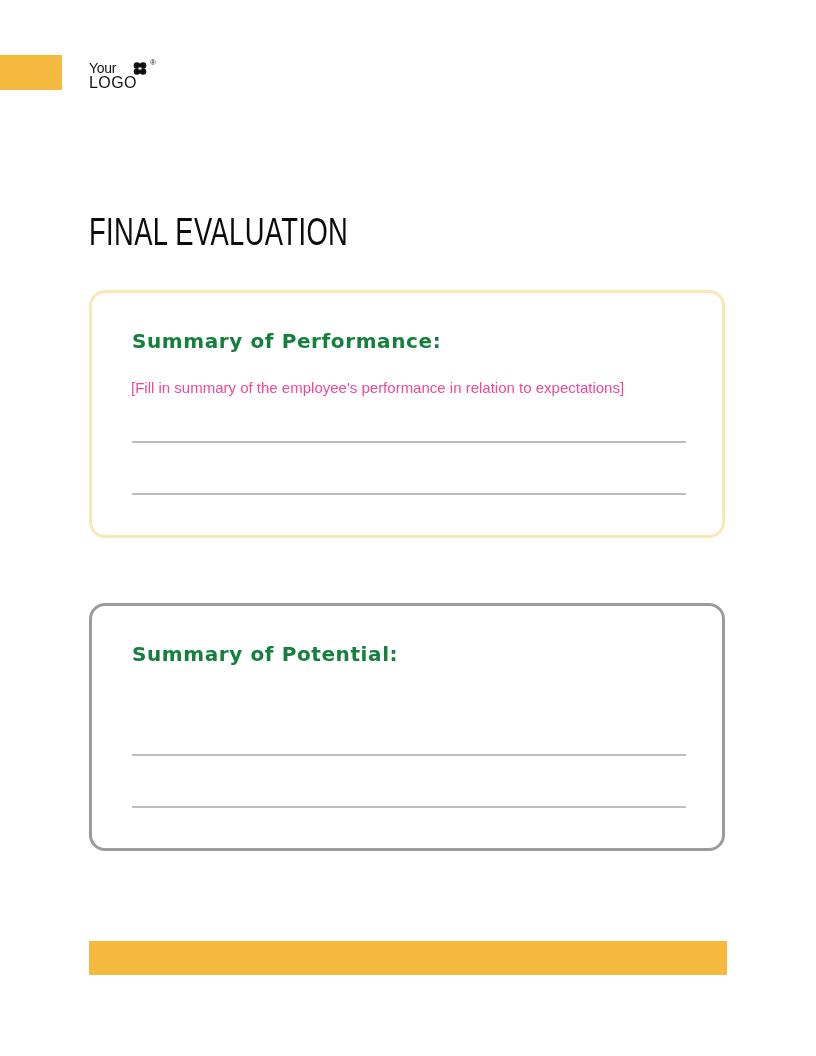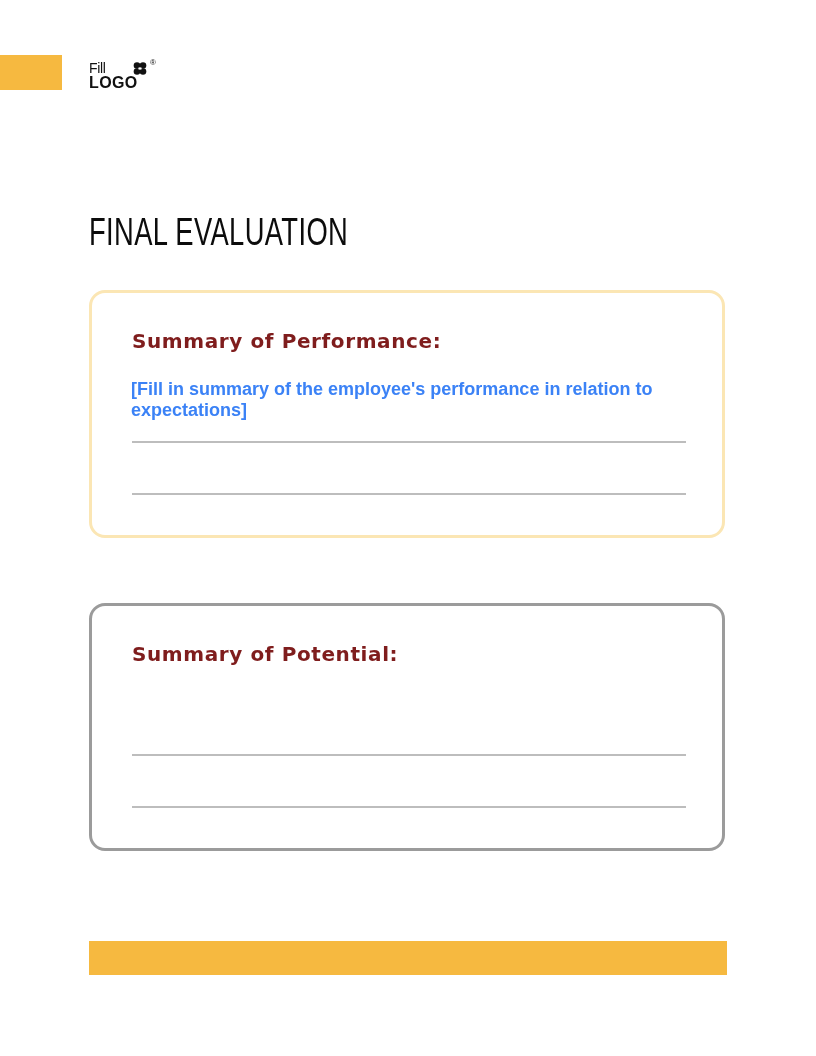--- a/index.html
+++ b/index.html
@@ -11,62 +11,62 @@
     position: absolute; left: 0; top: 55px; width: 62px; height: 35px;
     background: #F6B940;
   }
   .logo {
     position: absolute; left: 89px; top: 60px; width: 80px; height: 34px;
     font-family: "Liberation Sans", sans-serif; color: #111;
   }
   .logo .your { position: absolute; left: 0; top: 0; font-size: 14px; line-height: 16px; letter-spacing: -0.3px; }
   .logo .mark { position: absolute; left: 44px; top: 2px; width: 14px; height: 13px; }
   .logo .reg { position: absolute; left: 61px; top: -1px; font-size: 8px; line-height: 8px; }
-  .logo .word { position: absolute; left: 0; top: 14px; font-size: 16px; font-weight: bold; line-height: 17px; letter-spacing: 0.4px; }
+  .logo .word { position: absolute; left: 0; top: 14px; font-size: 16px; font-weight: normal; line-height: 17px; letter-spacing: 0.4px; }
 
   .page-title {
     position: absolute; left: 89px; top: 210px; margin: 0;
     font-family: "Liberation Sans", sans-serif; font-weight: normal;
     font-size: 38px; line-height: 44px; color: #0c0c0c;
     transform: scaleX(0.72); transform-origin: left center; letter-spacing: 0.5px;
   }
 
   .card {
     position: absolute; left: 89px; width: 636px; height: 248px;
     box-sizing: border-box; border-radius: 16px; background: #fff;
   }
   .card.perf { top: 290px; border: 3px solid #FBE6B4; }
   .card.pot  { top: 603px; border: 3px solid #9B9B9B; text-align: right; }
   .card .heading {
     position: absolute; left: 40px; top: 36px; margin: 0;
     font-family: "DejaVu Sans", sans-serif; font-weight: bold; font-size: 20px;
-    letter-spacing: 0.6px; color: #7f1d1d;
+    letter-spacing: 0.6px; color: #15803d;
   }
   .card .prompt {
     position: absolute; left: 39px; top: 86px;
-    font-family: "Liberation Sans", sans-serif; font-size: 18px; color: #3b82f6; font-weight: bold;
+    font-family: "Liberation Sans", sans-serif; font-size: 15px; color: #ec4899;
   }
   .card .line {
     position: absolute; left: 40px; width: 554px; height: 2px; background: #BDBDBD;
   }
   .card .line.l1 { top: 148px; }
   .card .line.l2 { top: 200px; }
 
   .footer-bar {
     position: absolute; left: 89px; top: 941px; width: 638px; height: 34px;
     background: #F6B940;
   }
 </style>
 </head>
 <body>
 
 <div class="accent-block"></div>
 
 <div class="logo">
-  <span class="your">Fill</span>
+  <span class="your">Your</span>
   <svg class="mark" viewBox="0 0 14 13">
     <circle cx="4" cy="3.5" r="3.3" fill="#111"></circle>
     <circle cx="10" cy="3.5" r="3.3" fill="#111"></circle>
     <circle cx="4" cy="9.5" r="3.3" fill="#111"></circle>
     <circle cx="10" cy="9.5" r="3.3" fill="#111"></circle>
     <rect x="5.5" y="5.5" width="3" height="2" fill="#fff"></rect>
   </svg>
   <span class="reg">®</span>
   <span class="word">LOGO</span>
 </div>

